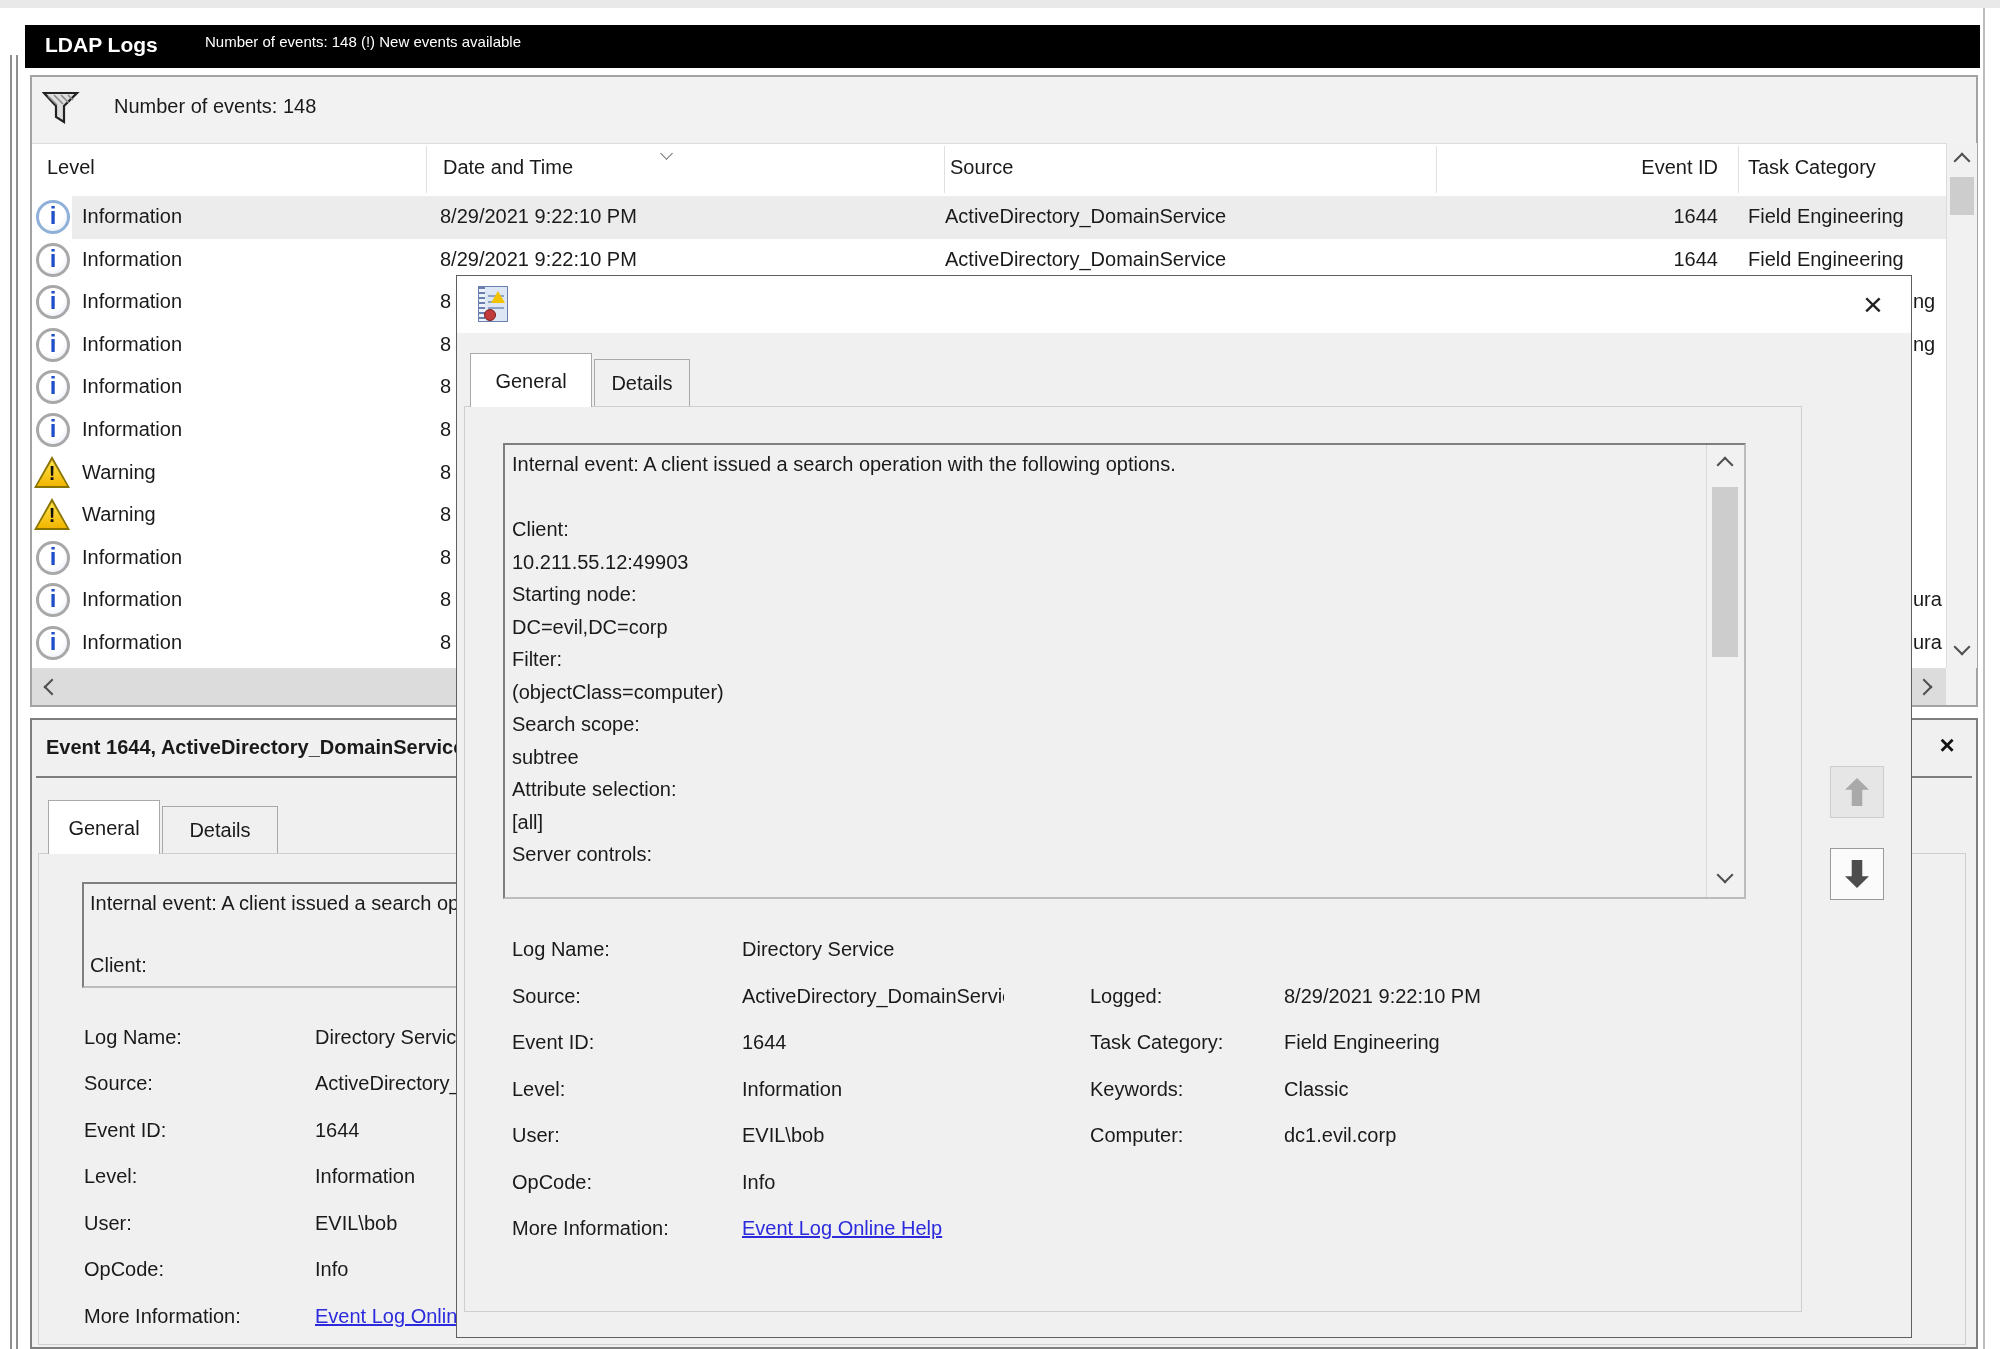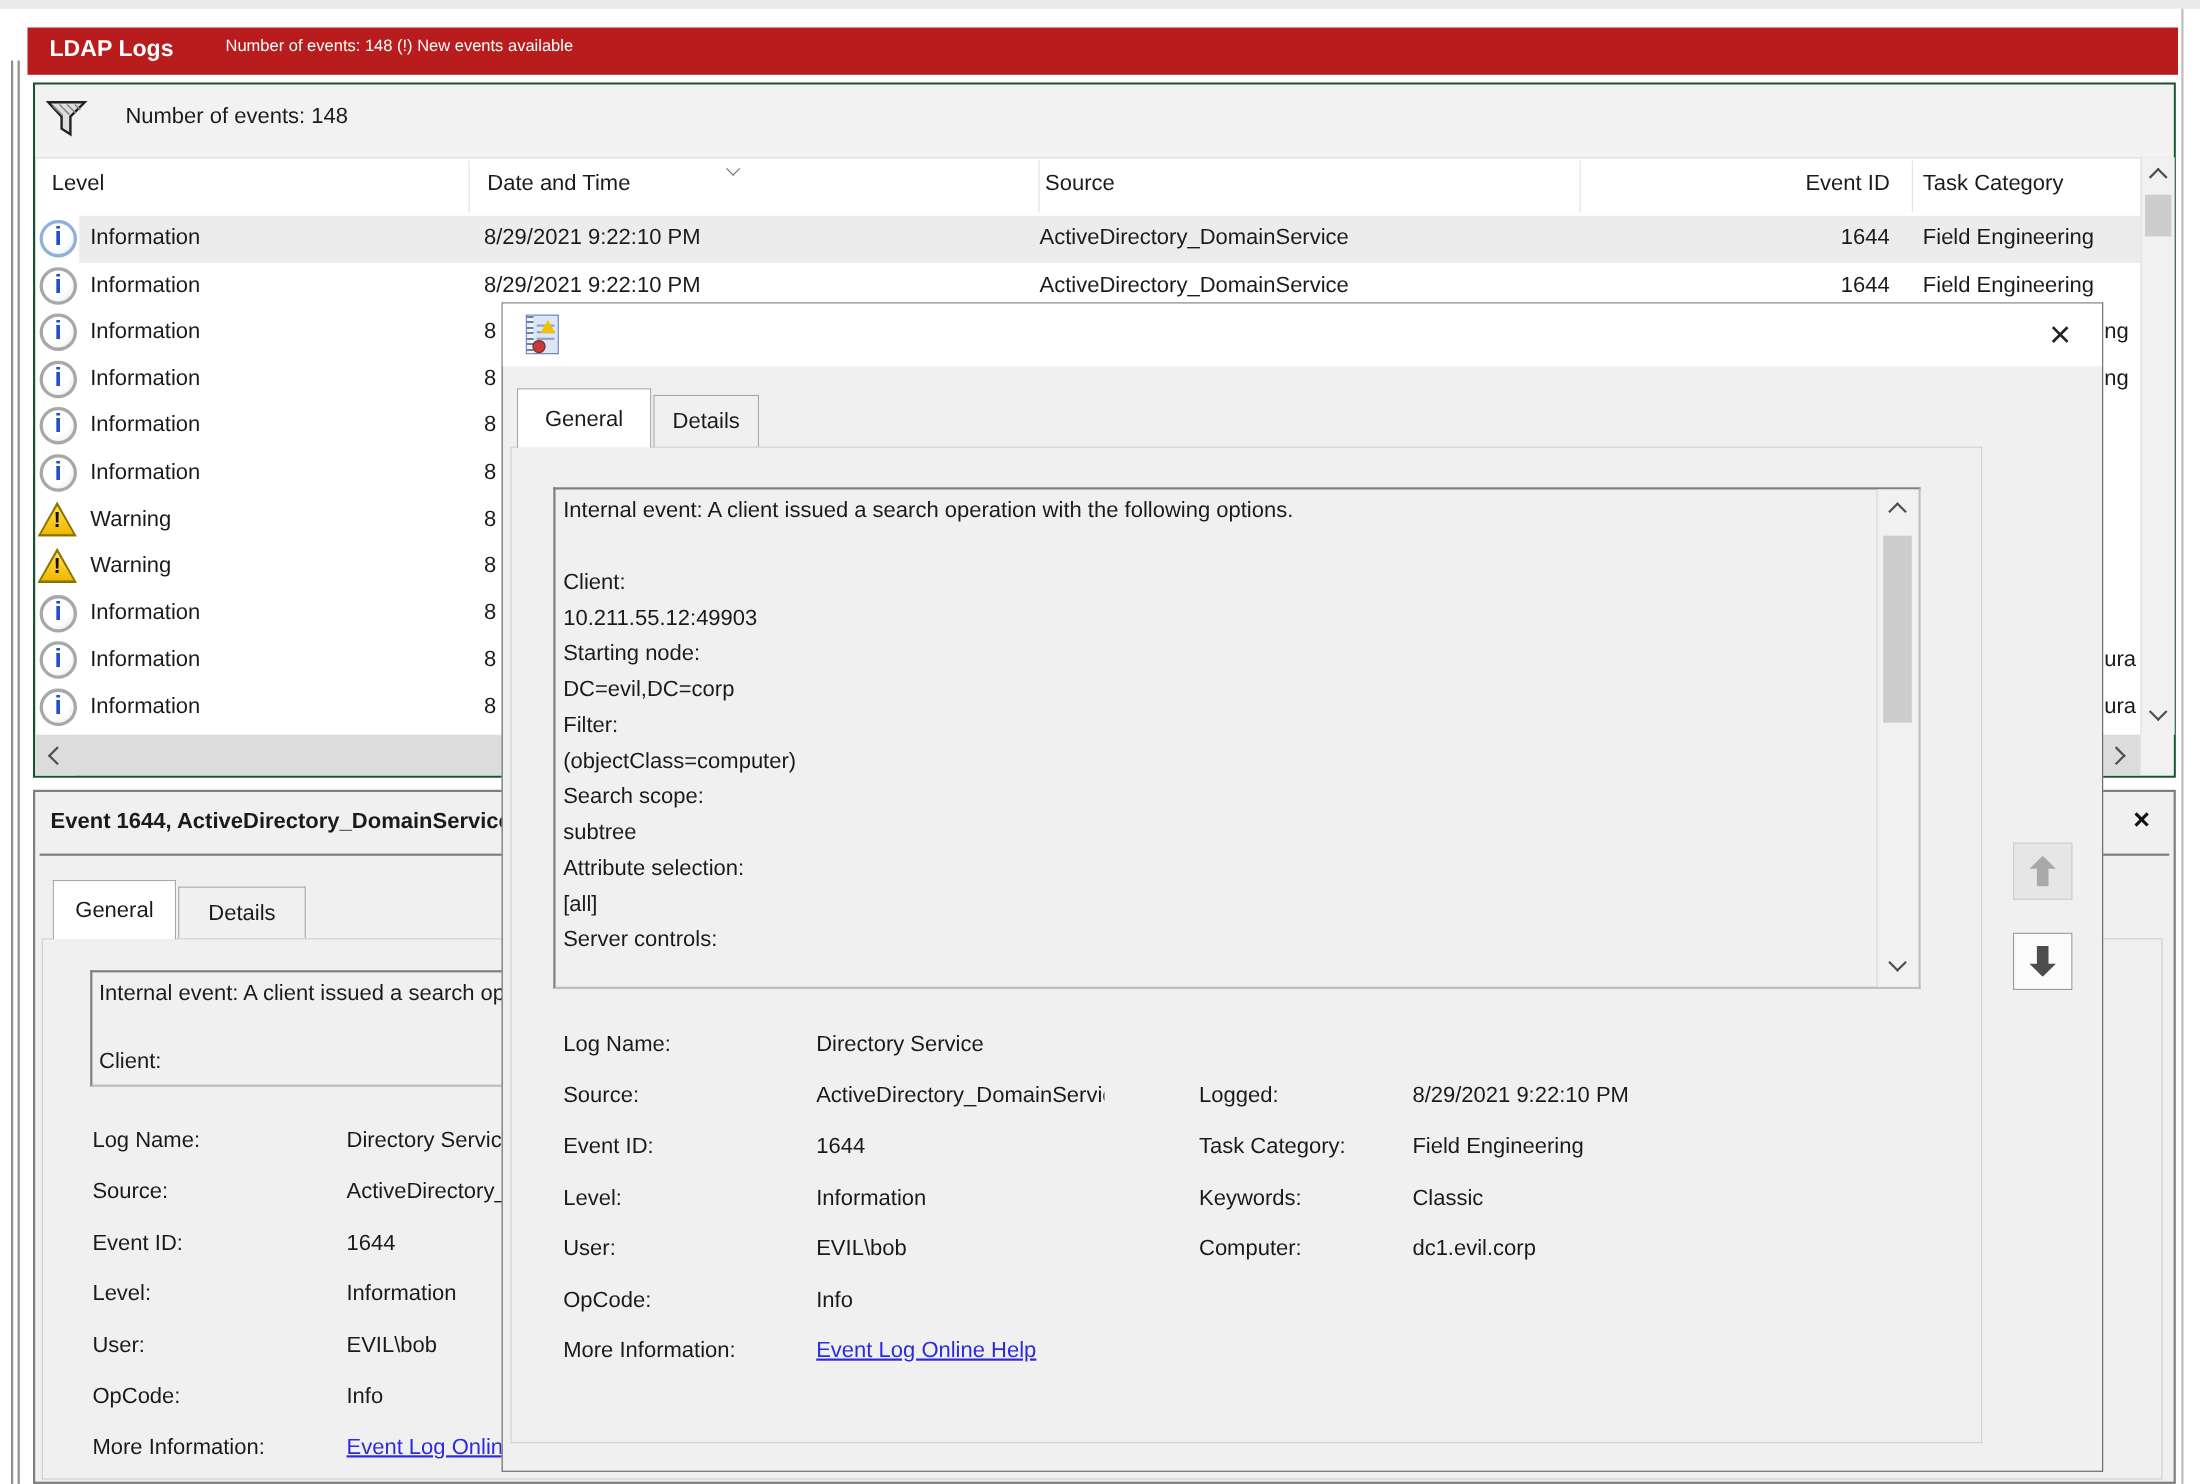--- a/index.html
+++ b/index.html
@@ -8,26 +8,26 @@
   .abs{position:absolute;}
   .nowrap{white-space:nowrap;}
 
   
   .top-strip{left:0;top:0;width:2000px;height:8px;background:#e9e9e9;}
   .left-border1{left:10px;top:55px;width:2px;height:1294px;background:#8f8f8f;}
   .left-border2{left:16px;top:55px;width:2px;height:1294px;background:#8f8f8f;}
   .right-border{left:1983px;top:8px;width:2px;height:1341px;background:#bdbdbd;}
 
   
-  .hdr-bar{left:25px;top:25px;width:1955px;height:43px;background:#b91c1c;color:#fff;text-decoration:underline;}
+  .hdr-bar{left:25px;top:25px;width:1955px;height:43px;background:#000000;color:#fff;text-decoration:underline;}
   .hdr-log{position:absolute;left:20px;top:8px;font-weight:bold;font-size:21px;}
   .hdr-status{position:absolute;left:180px;top:8px;font-size:15px;}
 
   
-  .tpanel{left:30px;top:75px;width:1948px;height:632px;background:#fff;border:2px solid #14532d;box-sizing:border-box;}
+  .tpanel{left:30px;top:75px;width:1948px;height:632px;background:#fff;border:2px solid #a3a3a3;box-sizing:border-box;}
   .filterbar{left:0;top:0;width:1944px;height:66px;background:#f2f2f2;border-bottom:1px solid #dcdcdc;}
   .filter-text{position:absolute;left:82px;top:18px;}
   .funnel{position:absolute;left:10px;top:14px;}
   .thead-lbl{top:79px;font-size:20px;}
   .col-div{top:69px;width:1px;height:47px;background:#e0e0e0;}
   .sort-caret{left:630px;top:72px;}
   .rows-clip{left:0;top:119px;width:1914px;height:472px;overflow:hidden;}
   .trow{position:absolute;left:0;width:1914px;height:43px;}
   .trow .selbg{position:absolute;left:40px;top:0;width:1874px;height:43px;background:#ececec;}
   .cell{position:absolute;top:9px;white-space:nowrap;}

